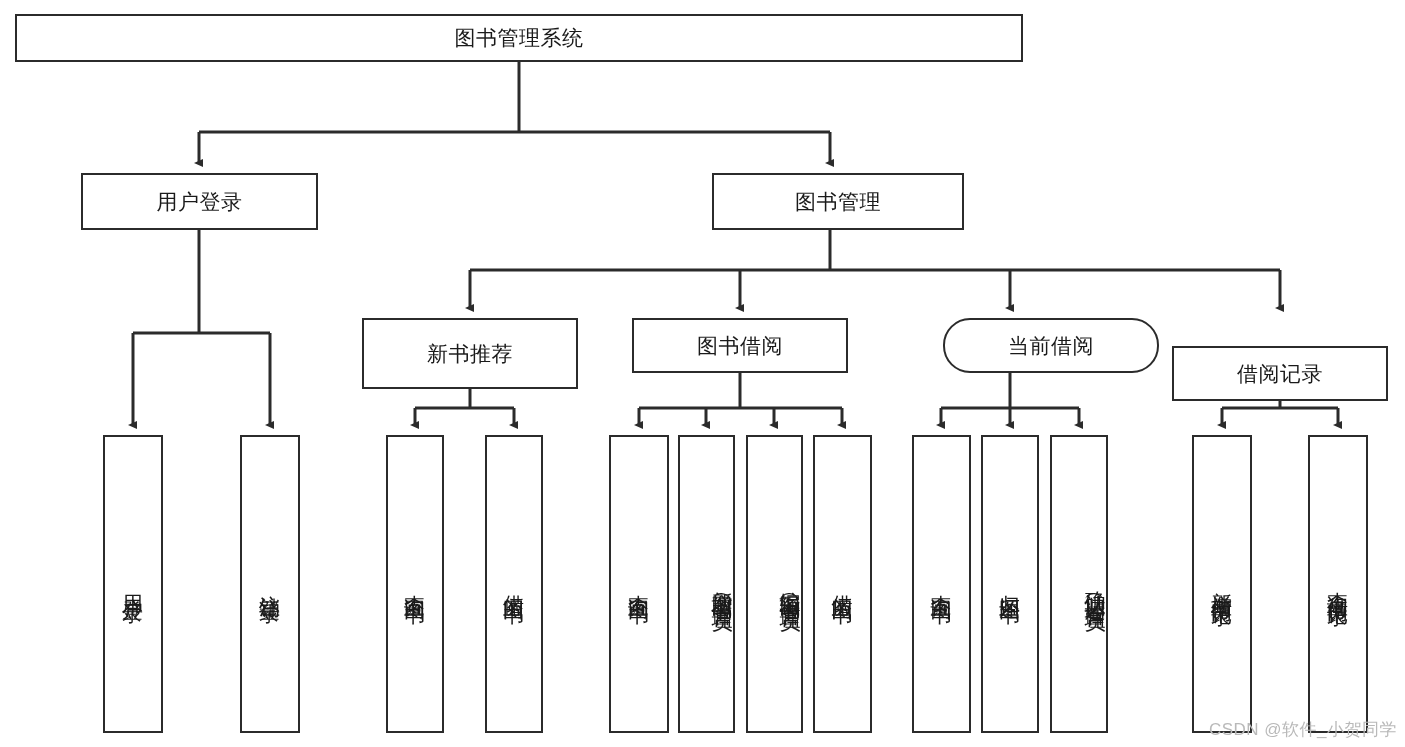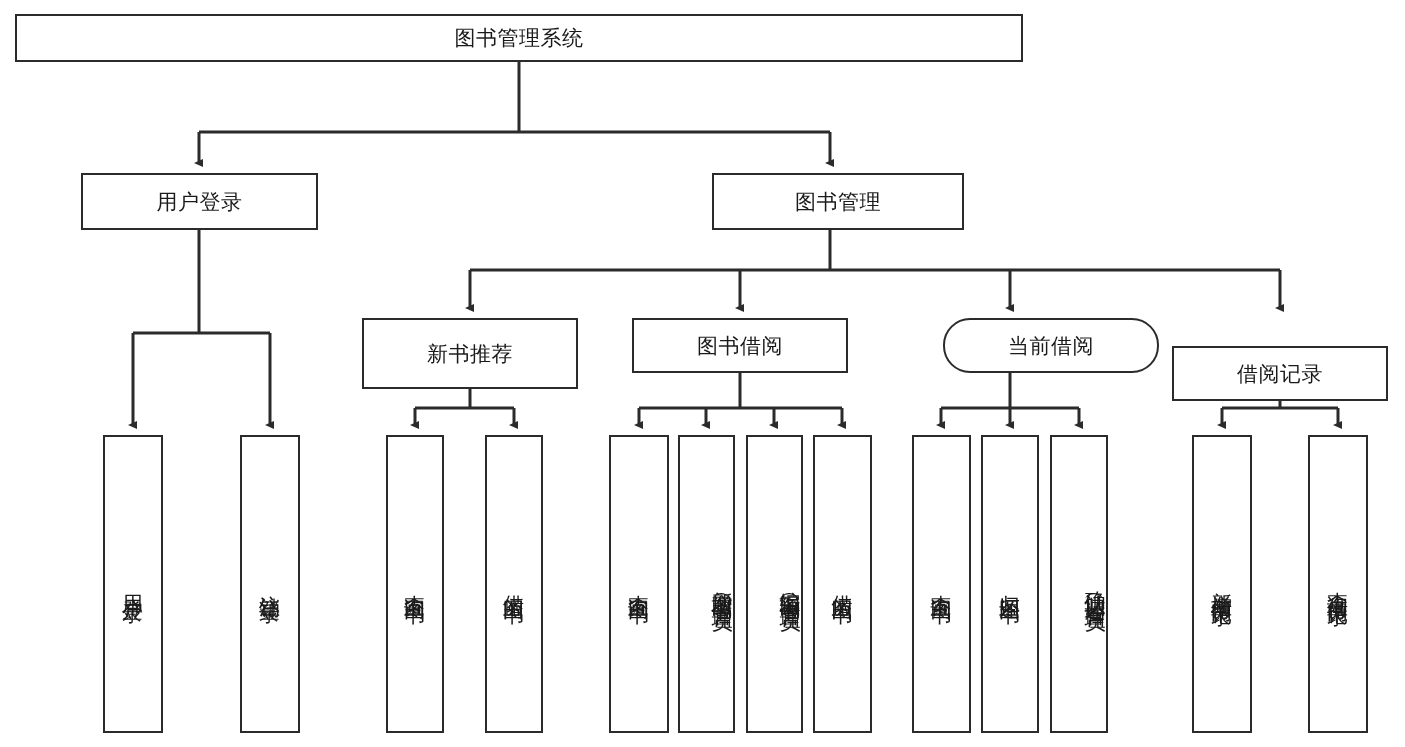--- a/index.html
+++ b/index.html
@@ -184,14 +184,15 @@
     <span class="label">确认归还（管理员）</span>
   </div>
 
   <div class="node node-v" style="left:1192px; top:435px; width:60px; height:298px;">
     <span class="label">新增借阅记录</span>
   </div>
   <div class="node node-v" style="left:1308px; top:435px; width:60px; height:298px;">
     <span class="label">查询借阅记录</span>
   </div>
 
+  <div id="watermark">CSDN @软件_小贺同学</div>
 
 </div>
 
 </body></html>

